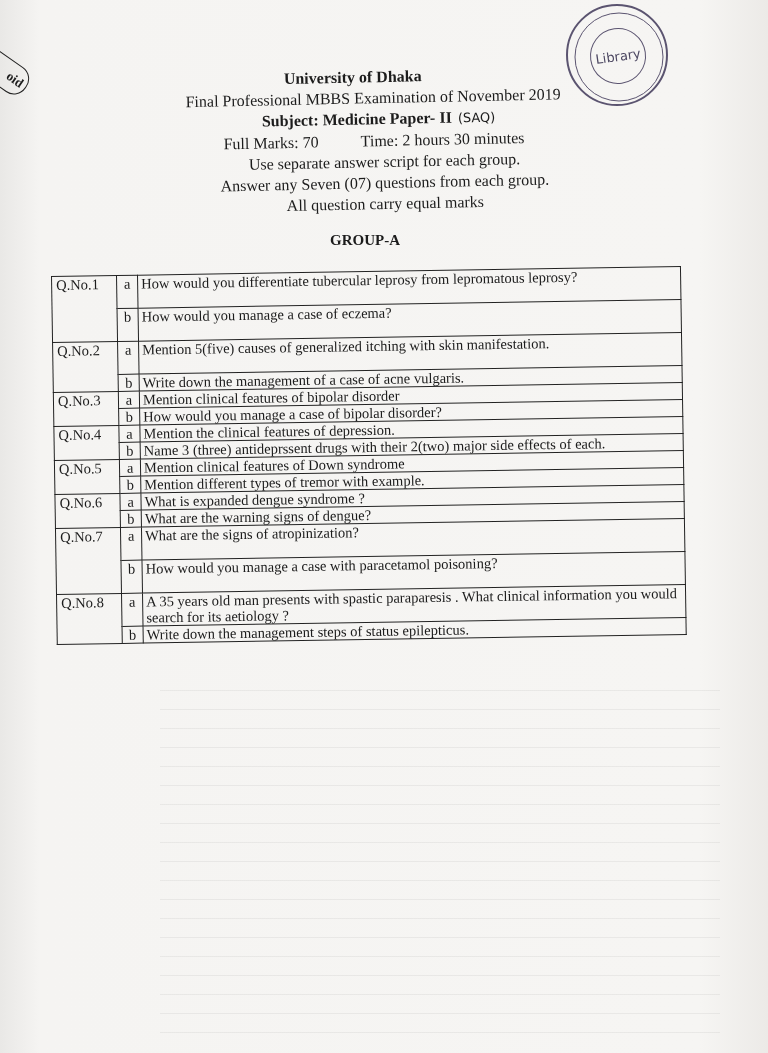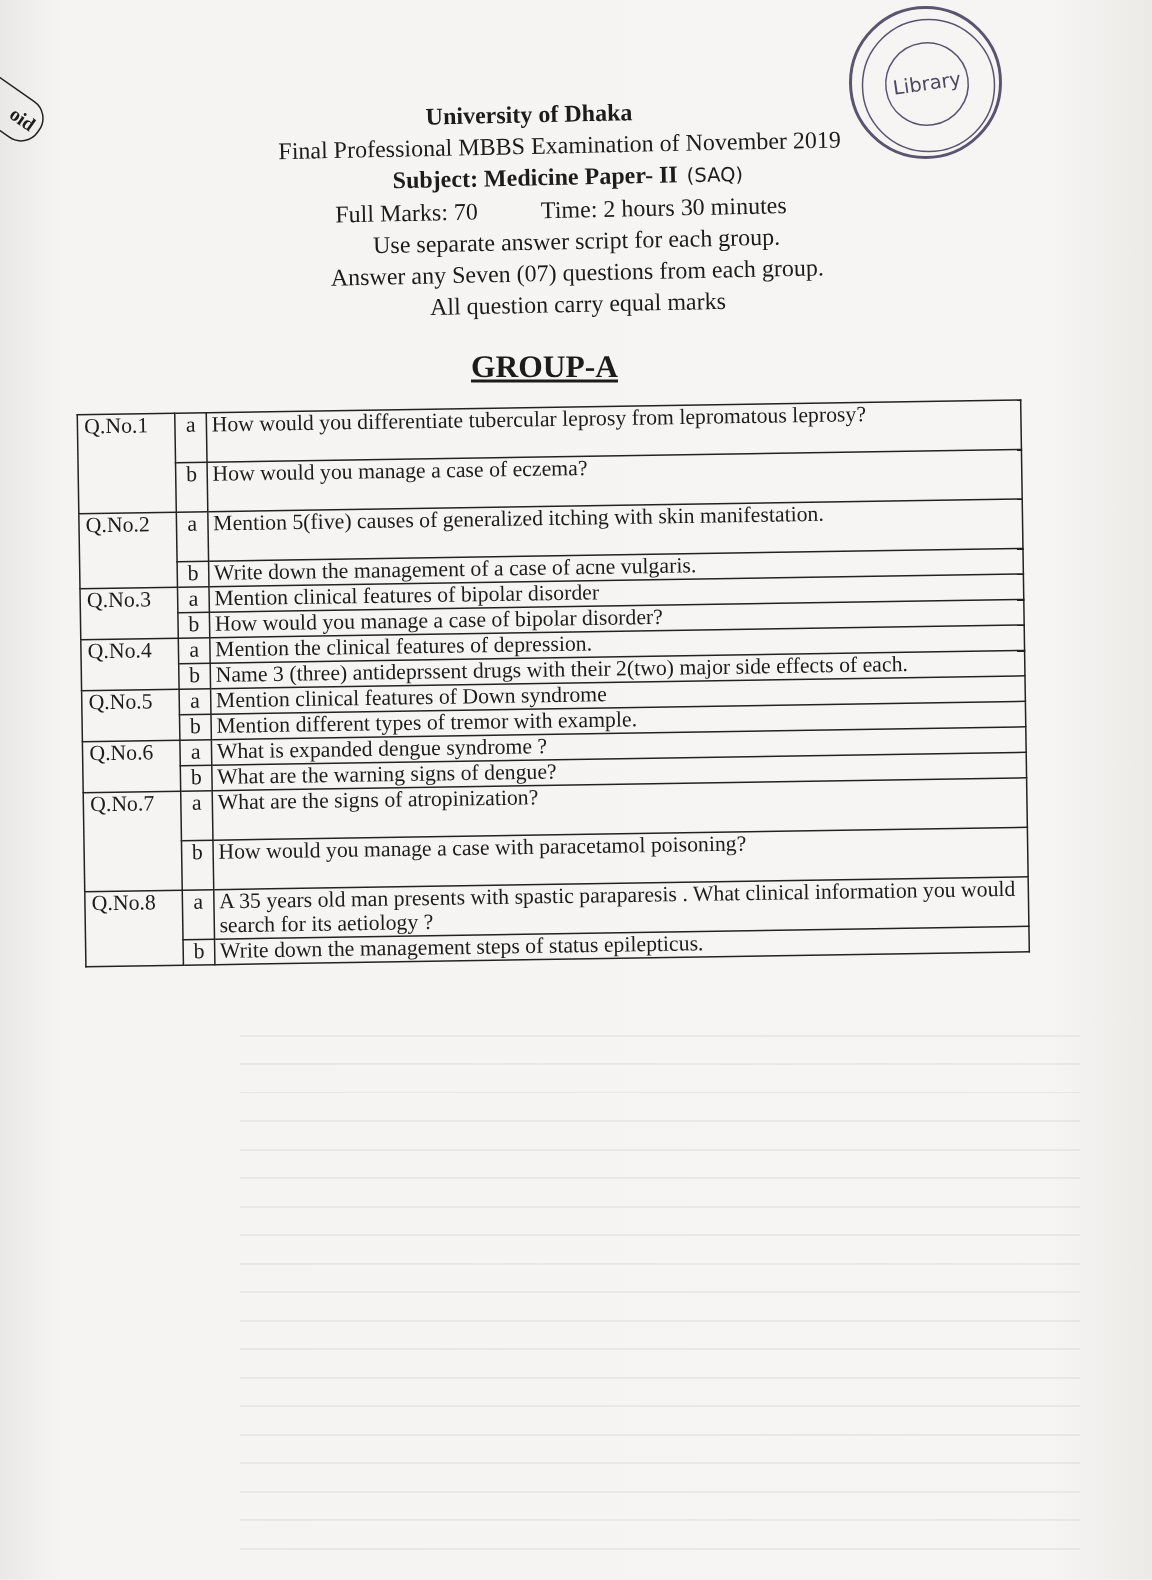--- a/index.html
+++ b/index.html
@@ -11,21 +11,21 @@
   .stamp .inner{position:absolute;left:22px;top:22px;width:54px;height:54px;border-radius:50%;border:1.5px solid #5b5470;display:flex;align-items:center;justify-content:center;font-family:"DejaVu Sans",sans-serif;font-size:13px;transform:rotate(-8deg);}
   .stamp svg{position:absolute;left:0;top:0;}
   .header{position:absolute;left:0;top:66px;width:768px;text-align:center;transform:rotate(-1.2deg);}
   .header div{line-height:21px;font-size:16px;}
   .h-title{font-weight:bold;margin-left:-60px;}
   .h-exam{margin-left:-20px;}
   .h-subject{font-weight:bold;margin-left:-10px;}
   .h-subject .hand{font-family:"DejaVu Sans",sans-serif;font-weight:normal;font-size:13px;margin-left:6px;}
   .h-marks{margin-left:-20px;}
   .h-marks span+span{margin-left:42px;}
-  .group{position:absolute;left:314px;top:232px;font-weight:bold;text-decoration:underline;font-size:21px;}
+  .group{position:absolute;left:330px;top:232px;font-weight:bold;font-size:15px;}
   table{position:absolute;left:51px;top:276px;width:630px;border-collapse:collapse;transform:rotate(-0.9deg);transform-origin:left top;font-size:14.5px;}
   td{border:1.3px solid #222;padding:0 3px;vertical-align:top;line-height:16px;}
   td.qno{width:57px;padding-left:4px;}
   td.part{width:14px;text-align:center;}
   tr.tall td{height:32px;}
   tr.short td{height:16px;}
 </style>
 </head>
 <body>
 

